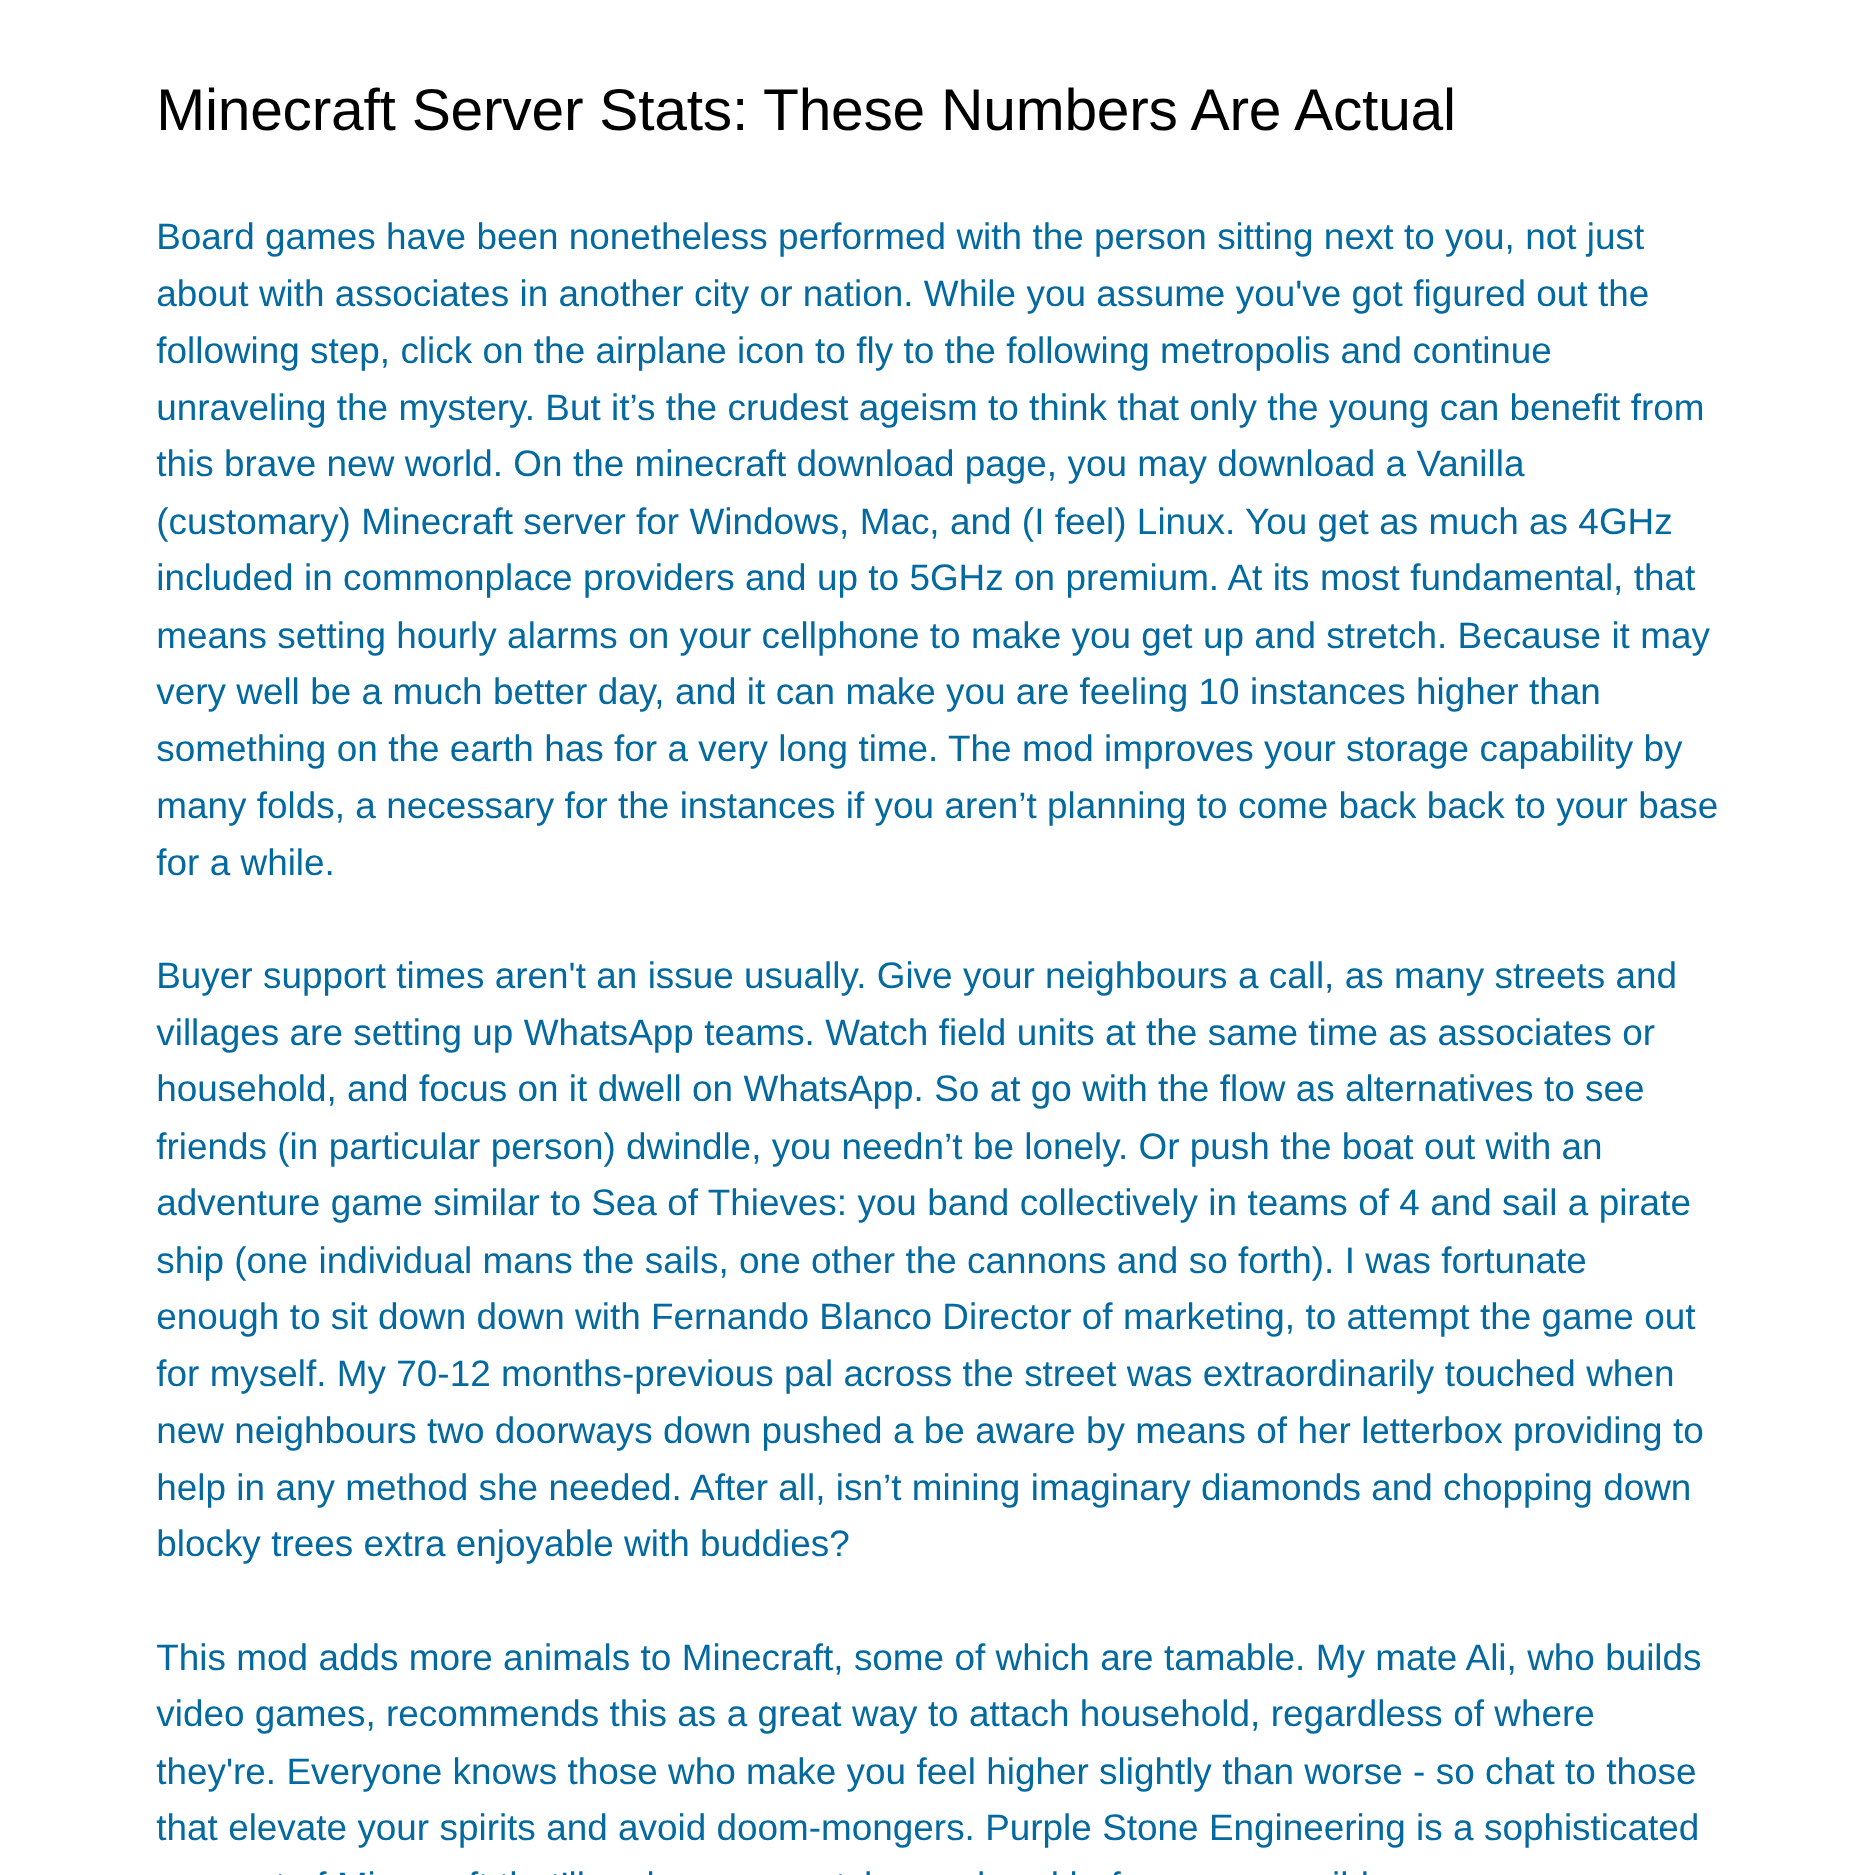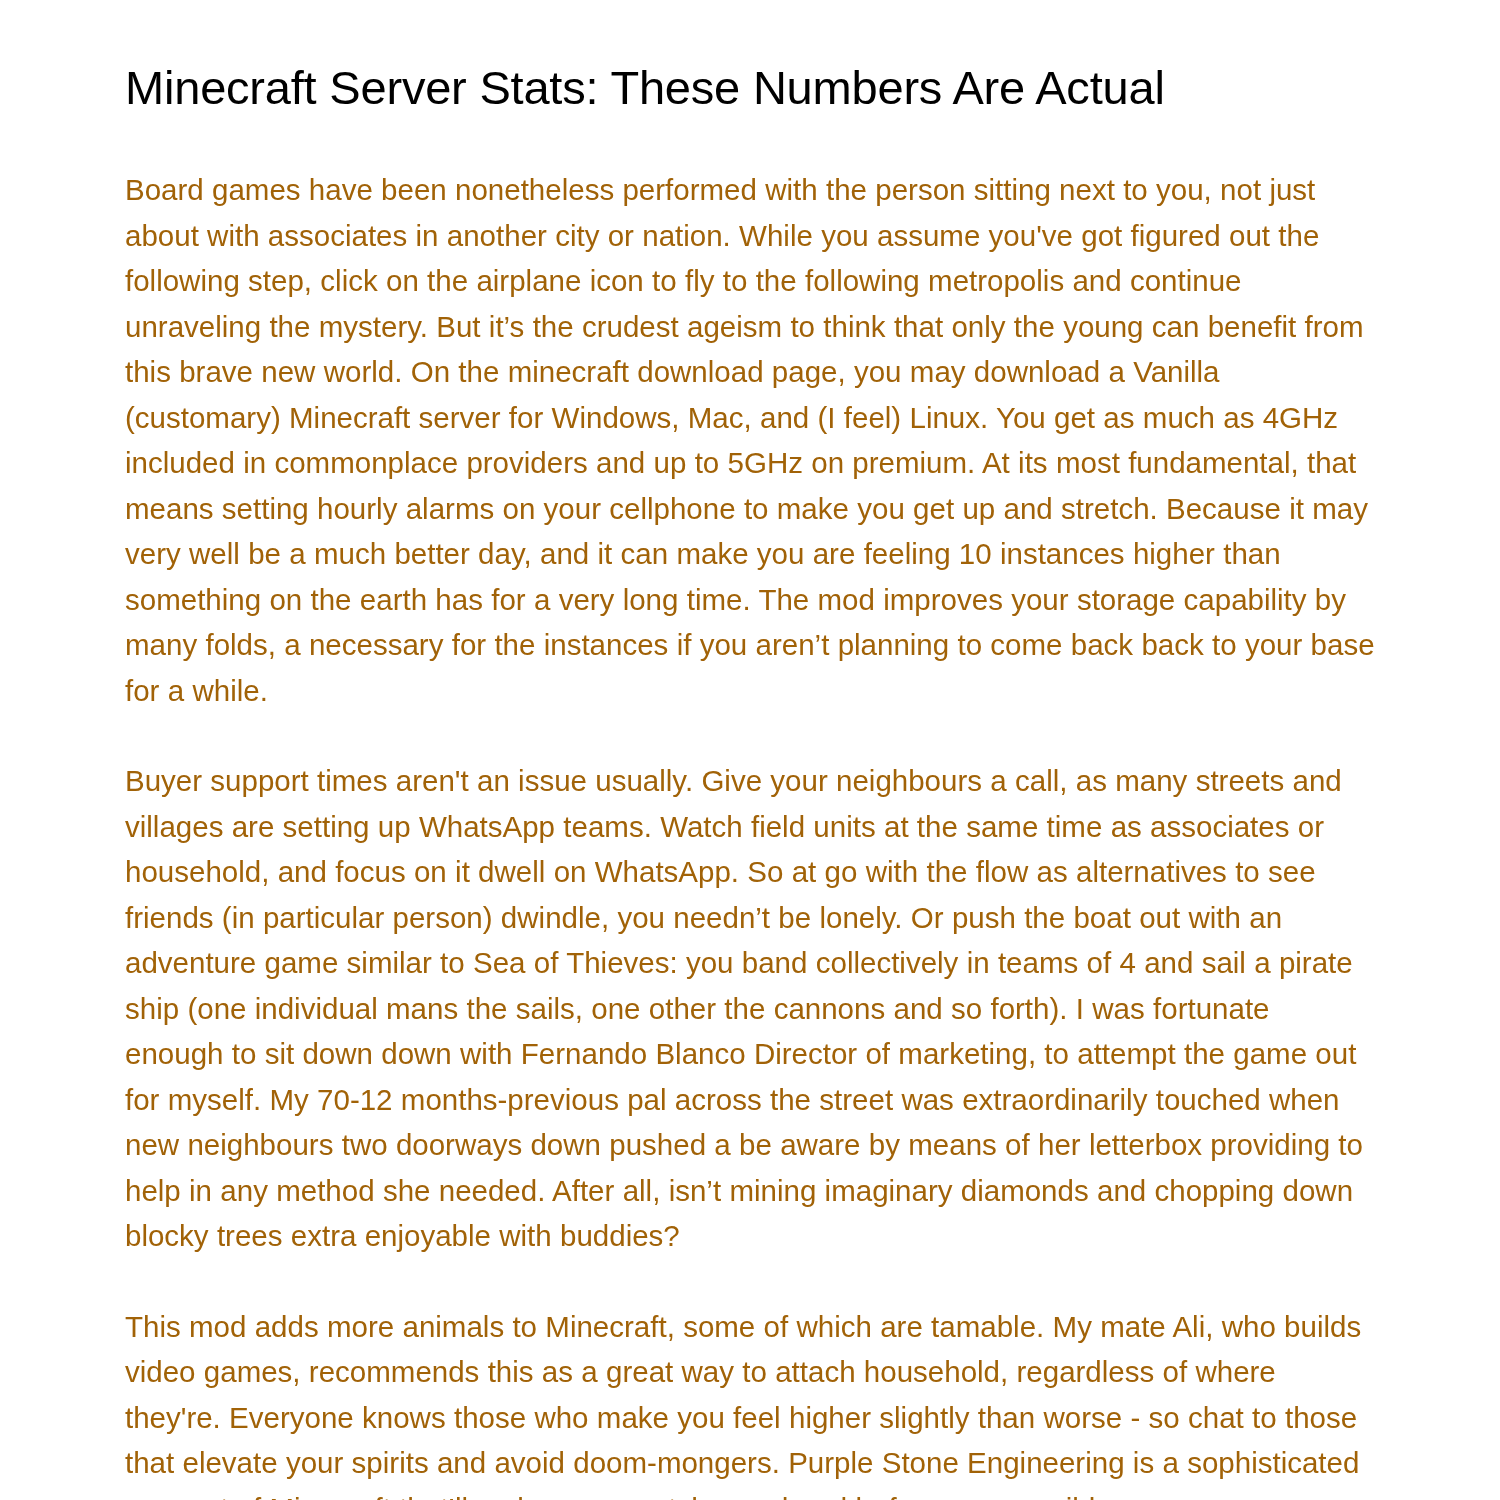--- a/index.html
+++ b/index.html
@@ -35,21 +35,21 @@
     padding-bottom: 0;
   }
   .body-block {
     margin-top: 52px;
   }
   p.para {
     font-family: "Liberation Sans", sans-serif;
     font-size: 29.5px;
     font-weight: 400;
     line-height: 45.5px;
-    color: #a16207;
+    color: #0369a1;
     margin: 0 0 45px 0;
     text-align: left;
     word-spacing: 0.1px;
     max-width: 1250px;
   }
   p.para:last-child {
     margin-bottom: 0;
   }
 </style>
 </head>

